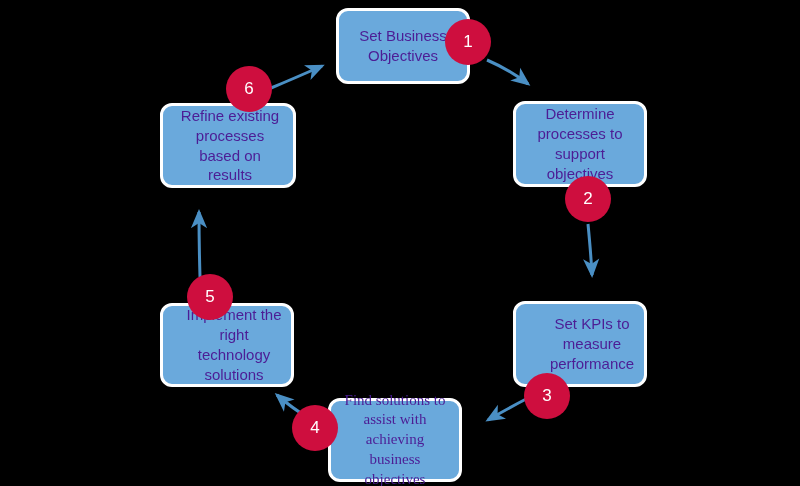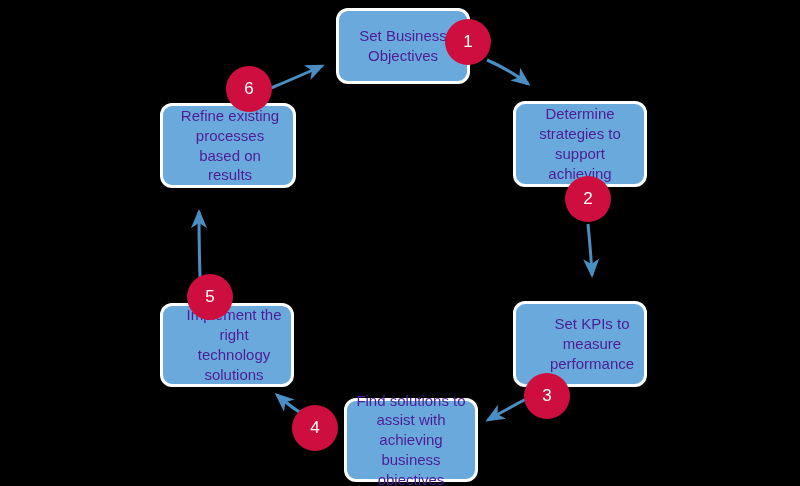--- a/index.html
+++ b/index.html
@@ -85,34 +85,34 @@
   </svg>
 
   <div class="step-box" style="left:336px; top:8px; width:134px; height:76px;">
     <span class="box-text">Set Business Objectives</span>
   </div>
   <div class="step-badge" style="left:445px; top:19px;">
     <span>1</span>
   </div>
 
   <div class="step-box" style="left:513px; top:101px; width:134px; height:86px;">
-    <span class="box-text">Determine strategies to support achieving</span>
+    <span class="box-text">Determine processes to support objectives</span>
   </div>
   <div class="step-badge" style="left:565px; top:176px;">
     <span>2</span>
   </div>
 
   <div class="step-box" style="left:513px; top:301px; width:134px; height:86px;padding-left:32px;">
     <span class="box-text">Set KPIs to measure performance</span>
   </div>
   <div class="step-badge" style="left:524px; top:373px;">
     <span>3</span>
   </div>
 
-  <div class="step-box" style="left:344px; top:398px; width:134px; height:84px;">
+  <div class="step-box" style="left:328px; top:398px; width:134px; height:84px;font-family:Liberation Serif, serif;">
     <span class="box-text">Find solutions to assist with achieving business objectives</span>
   </div>
   <div class="step-badge" style="left:292px; top:405px;">
     <span>4</span>
   </div>
 
   <div class="step-box" style="left:160px; top:303px; width:134px; height:84px;padding-left:22px;">
     <span class="box-text">Implement the right technology solutions</span>
   </div>
   <div class="step-badge" style="left:187px; top:274px;">

